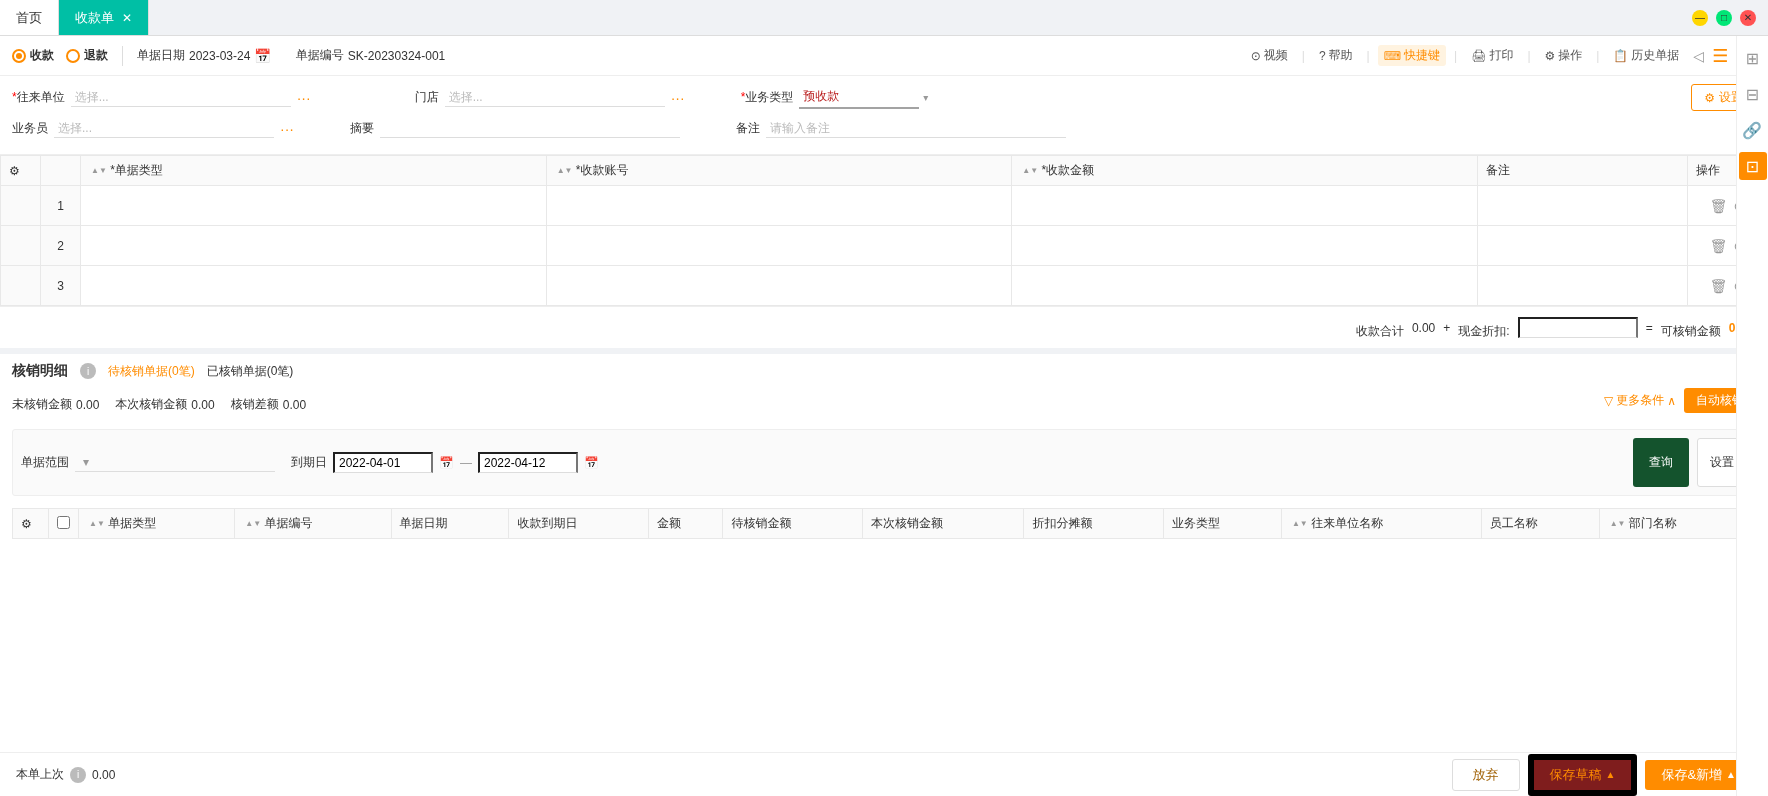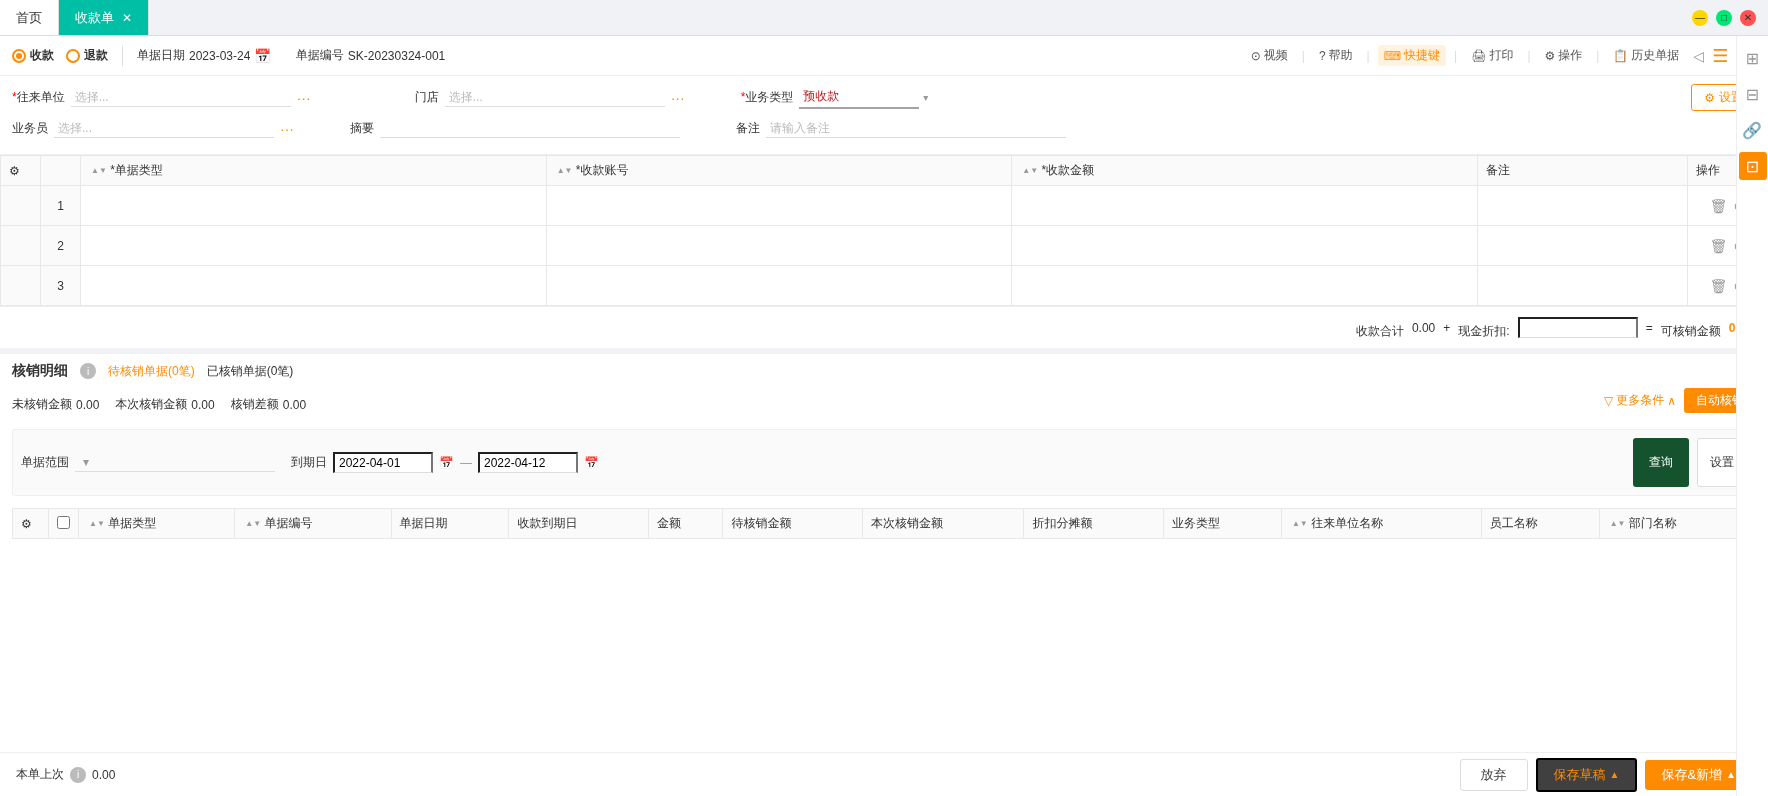--- a/index.html
+++ b/index.html
@@ -126,22 +126,22 @@
       font-weight: normal; color: #333; text-align: left; white-space: nowrap; font-size: 12px;
     }
 
     
     .page-footer {
       display: flex; align-items: center; justify-content: space-between;
       padding: 8px 16px; border-top: 1px solid #eee; background: #fff; height: 44px;
     }
     .footer-left { display: flex; align-items: center; gap: 6px; font-size: 12px; }
     .footer-right { display: flex; align-items: center; gap: 8px; }
-    .btn-abandon { background: #fff; color: #404040; border: 1px solid #ddd; padding: 6px 20px; border-radius: 3px; cursor: pointer; font-size: 13px; }
-    .btn-save-draft { background: #404040; color: #ff8c00; border: 2px solid #000000; padding: 6px 16px; border-radius: 3px; cursor: pointer; font-size: 13px; display: flex; align-items: center; gap: 4px; }
+    .btn-abandon { background: #fff; color: #a16207; border: 1px solid #ddd; padding: 6px 20px; border-radius: 3px; cursor: pointer; font-size: 13px; }
+    .btn-save-draft { background: #7f1d1d; color: #ff8c00; border: 6px solid #000000; padding: 6px 16px; border-radius: 3px; cursor: pointer; font-size: 13px; display: flex; align-items: center; gap: 4px; }
     .btn-save-new { background: #ff8c00; color: #fff; border: none; padding: 6px 16px; border-radius: 3px; cursor: pointer; font-size: 13px; display: flex; align-items: center; gap: 4px; }
     .btn-arrow { font-size: 10px; }
 
     
     .right-panel {
       position: fixed; right: 0; top: 36px; width: 32px; height: calc(796px - 36px);
       background: #fff; border-left: 1px solid #eee; display: flex; flex-direction: column;
       align-items: center; padding-top: 8px; gap: 8px; z-index: 100;
     }
     .right-panel-icon { width: 28px; height: 28px; display: flex; align-items: center; justify-content: center; cursor: pointer; color: #999; font-size: 16px; border-radius: 3px; }

